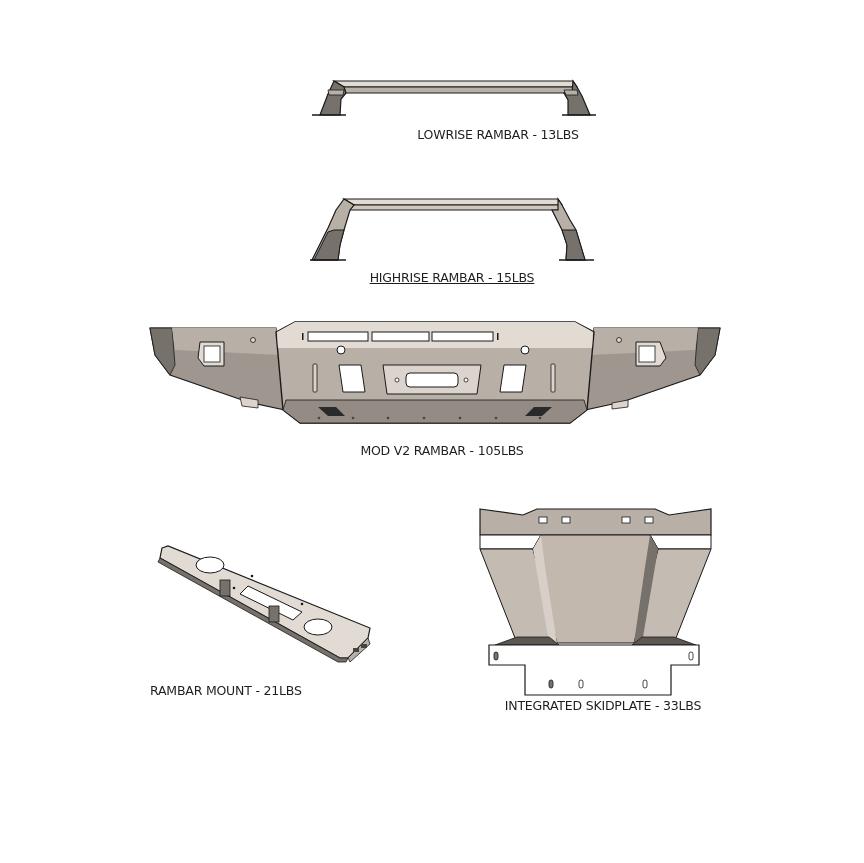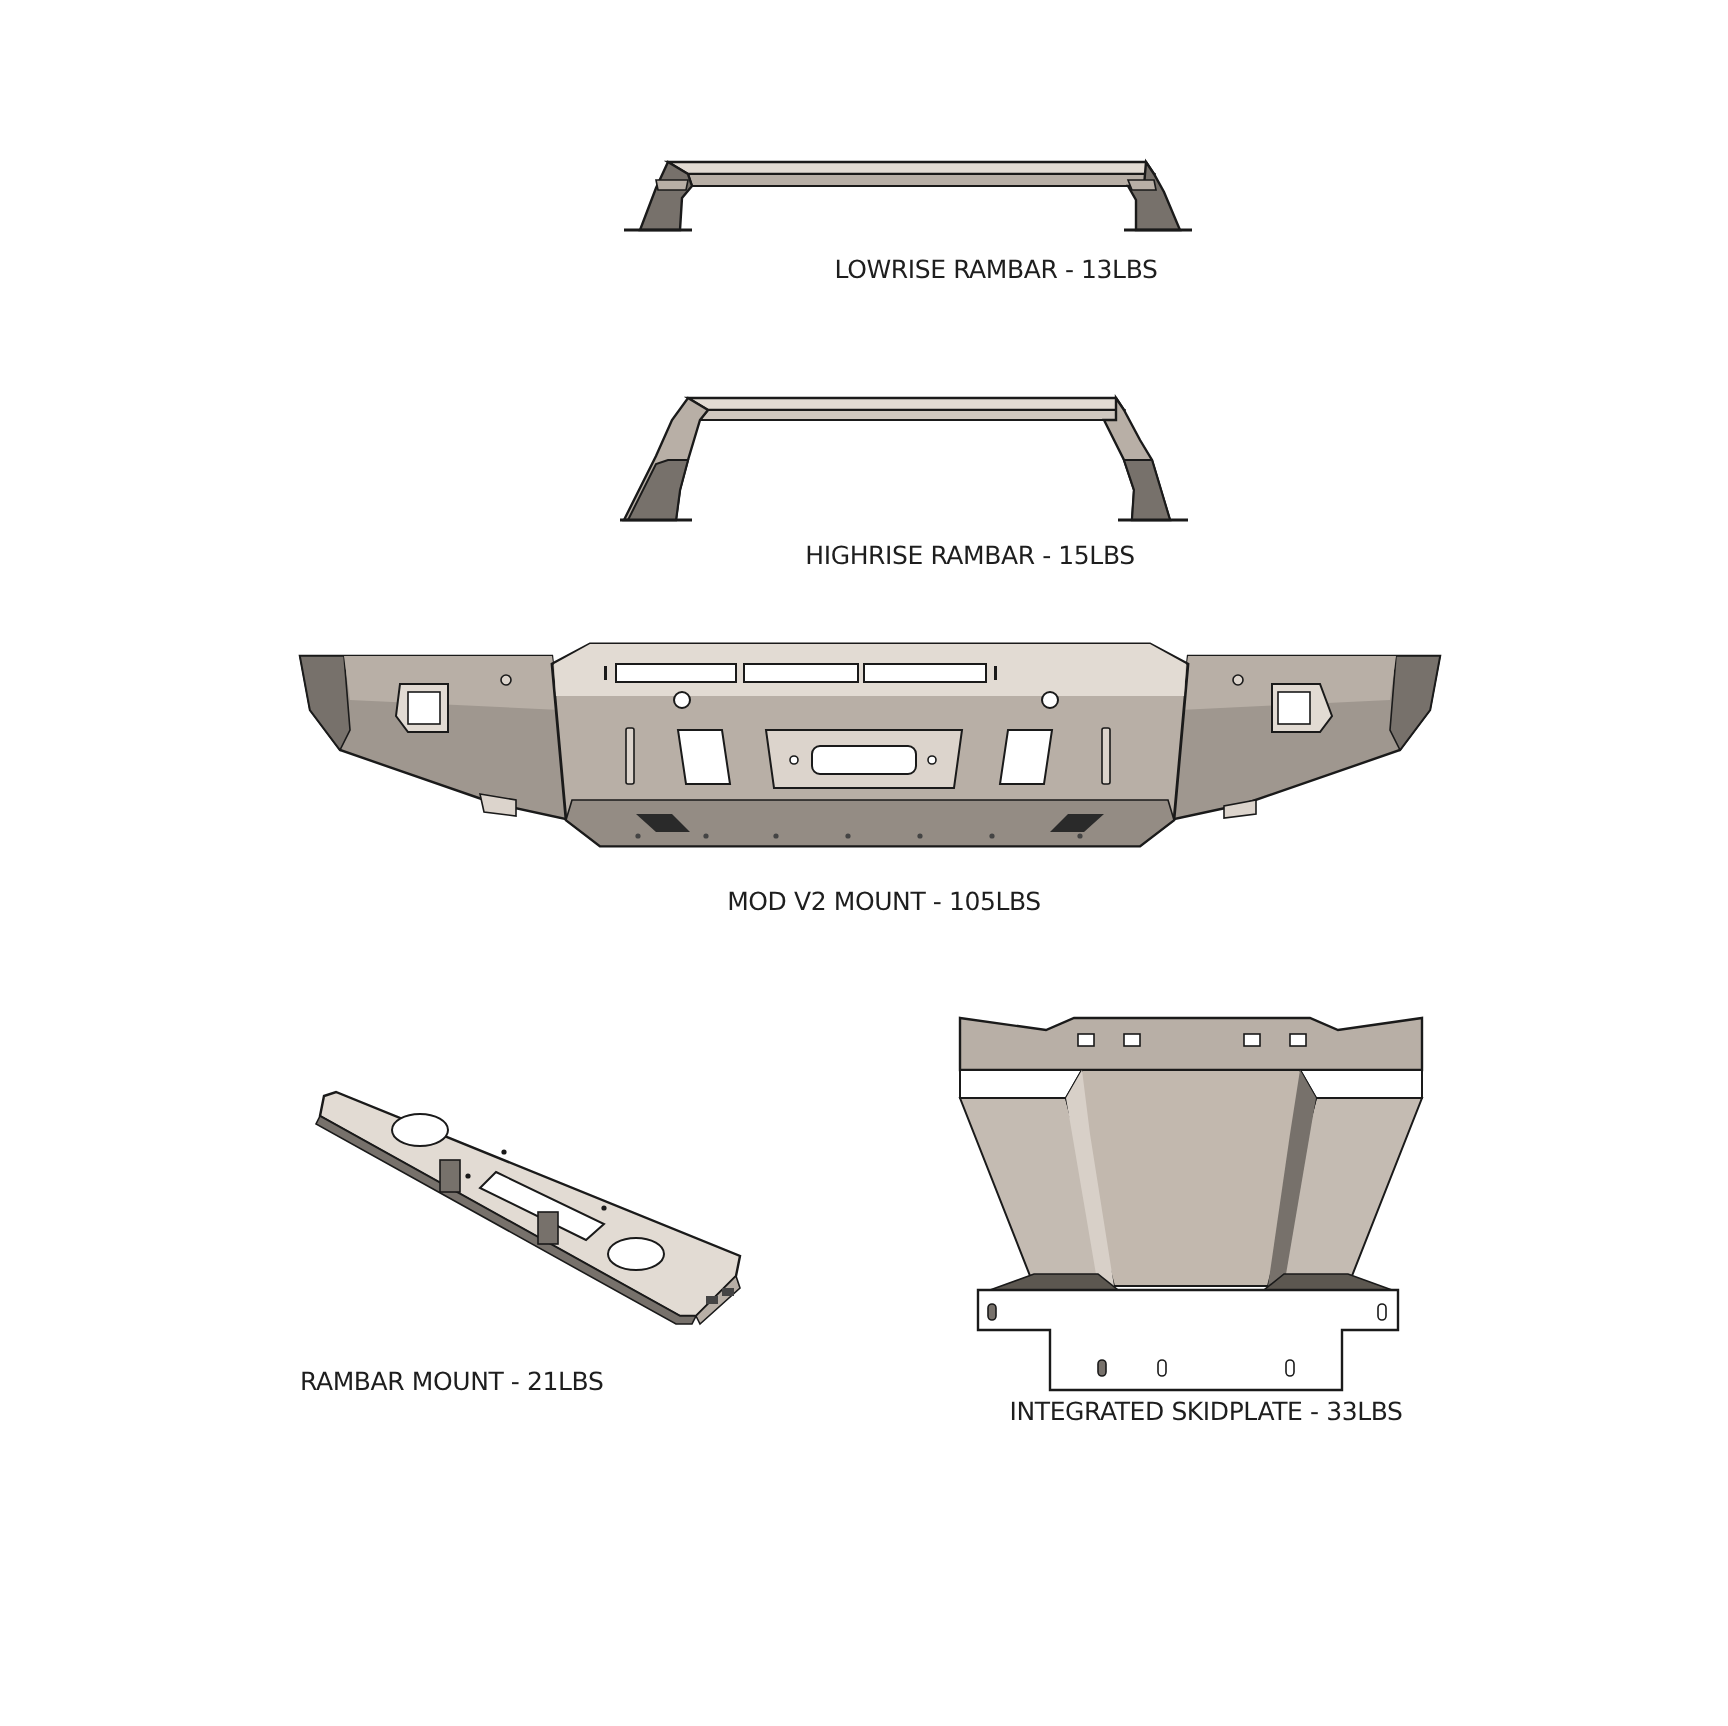--- a/index.html
+++ b/index.html
@@ -44,21 +44,21 @@
 
     <path d="M44,9 L54,15 L50,20 L44,40 L40,55 L38,70 L12,70 L28,38 L36,20 Z" fill="#b8afa6" stroke="#1a1a1a" stroke-width="1.2"></path>
     <path d="M34,40 L44,40 L40,55 L38,70 L14,70 L28,42 Z" fill="#77716b" stroke="#1a1a1a" stroke-width="1"></path>
     <path d="M10,70 L46,70" stroke="#1a1a1a" stroke-width="1.5"></path>
 
     <path d="M258,9 L262,15 L270,30 L276,40 L285,70 L266,70 L267,55 L262,40 L252,20 L258,20 Z" fill="#b8afa6" stroke="#1a1a1a" stroke-width="1.2"></path>
     <path d="M262,40 L276,40 L285,70 L266,70 L267,55 Z" fill="#77716b" stroke="#1a1a1a" stroke-width="1"></path>
     <path d="M259,70 L294,70" stroke="#1a1a1a" stroke-width="1.5"></path>
   </svg>
 </div>
-<div class="caption" style="left:485px;top:270px;">HIGHRISE RAMBAR - 15LBS</div>
+<div class="caption" style="left:452px;top:270px;text-decoration:underline;">HIGHRISE RAMBAR - 15LBS</div>
 
 <div class="part" style="left:140px;top:310px;width:590px;height:125px;">
   <svg width="590" height="125" viewBox="0 0 590 125">
 
     <path d="M10,18 L136,18 L145,100 L108,92 L30,65 L15,45 Z" fill="#9f978f" stroke="#1a1a1a" stroke-width="1.2"></path>
     <path d="M10,18 L32,18 L35,55 L30,65 L15,45 Z" fill="#77716b" stroke="#1a1a1a" stroke-width="0.8"></path>
     <path d="M32,18 L136,18 L140,45 L35,40 Z" fill="#b8afa6" stroke="none"></path>
     <path d="M60,32 L84,32 L84,56 L64,56 L58,48 Z" fill="#e2dbd3" stroke="#1a1a1a" stroke-width="1"></path>
     <rect x="64" y="36" width="16" height="16" fill="#ffffff" stroke="#1a1a1a" stroke-width="0.8"></rect>
     <circle cx="113" cy="30" r="2.5" fill="#dcd4cc" stroke="#1a1a1a" stroke-width="0.8"></circle>
@@ -102,21 +102,21 @@
       <circle cx="179" cy="108" r="1.3"></circle>
         <circle cx="213" cy="108" r="1.3"></circle>
         <circle cx="248" cy="108" r="1.3"></circle>
       <circle cx="284" cy="108" r="1.3"></circle>
         <circle cx="320" cy="108" r="1.3"></circle>
         <circle cx="356" cy="108" r="1.3"></circle>
       <circle cx="400" cy="108" r="1.3"></circle>
     </g>
   </svg>
 </div>
-<div class="caption" style="left:442px;top:443px;">MOD V2 MOUNT - 105LBS</div>
+<div class="caption" style="left:442px;top:443px;">MOD V2 RAMBAR - 105LBS</div>
 
 <div class="part" style="left:150px;top:540px;width:230px;height:130px;">
   <svg width="230" height="130" viewBox="0 0 230 130">
     <path d="M12,8 L18,6 L220,88 L218,98 L210,106 L198,118 L190,118 L10,18 Z" fill="#e2dbd3" stroke="#1a1a1a" stroke-width="1.2"></path>
     <path d="M10,18 L190,118 L198,118 L196,122 L188,122 L8,22 Z" fill="#77716b" stroke="#1a1a1a" stroke-width="0.8"></path>
     <path d="M198,118 L210,106 L218,98 L220,104 L200,122 Z" fill="#b8afa6" stroke="#1a1a1a" stroke-width="0.8"></path>
     <ellipse cx="60" cy="25" rx="14" ry="8" fill="#ffffff" stroke="#1a1a1a" stroke-width="1"></ellipse>
     <ellipse cx="168" cy="87" rx="14" ry="8" fill="#ffffff" stroke="#1a1a1a" stroke-width="1"></ellipse>
     <path d="M98,46 L152,72 L143,80 L90,54 Z" fill="#ffffff" stroke="#1a1a1a" stroke-width="1"></path>
     <rect x="70" y="40" width="10" height="16" fill="#77716b" stroke="#1a1a1a" stroke-width="0.8"></rect>

